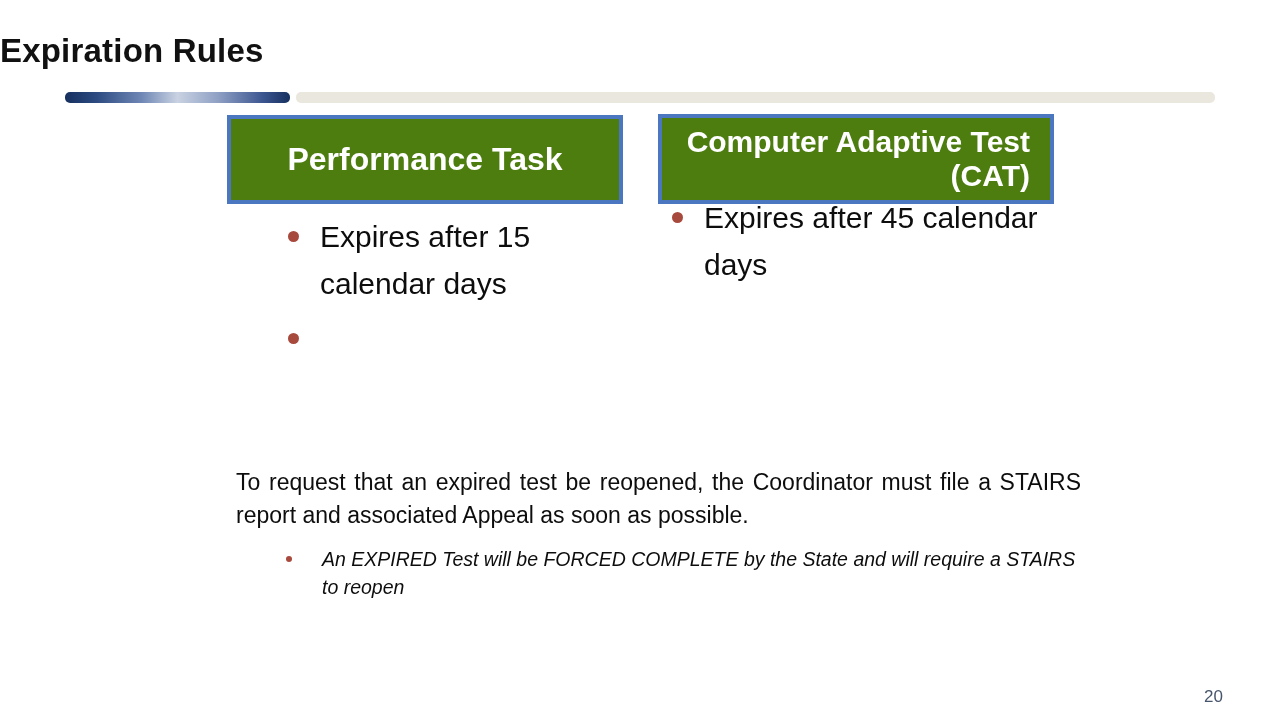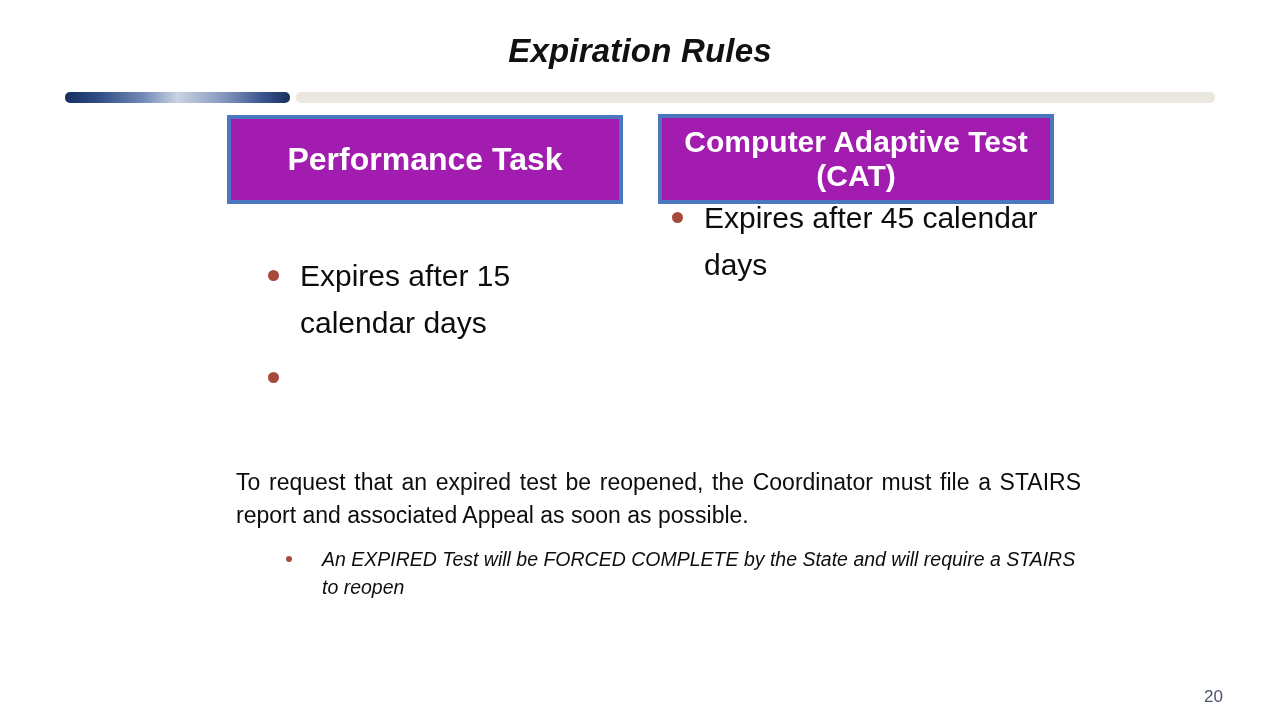--- a/index.html
+++ b/index.html
@@ -15,27 +15,25 @@
     font-family: "Liberation Sans", sans-serif;
     color: #0d0d0d;
   }
 
   
   .slide-title {
     position: absolute;
     left: 0;
     top: 33px;
     width: 1280px;
-    text-align: center;
     font-size: 33px;
     font-weight: bold;
     letter-spacing: 0.2px;
     color: #111111;
     line-height: 1.1;
-    font-style: italic;
   }
 
   
   .divider-wrap {
     position: absolute;
     left: 65px;
     top: 92px;
     width: 1150px;
     height: 11px;
   }
@@ -61,29 +59,29 @@
     top: 0;
     width: 919px;
     height: 11px;
     border-radius: 5px;
     background: #eae7de;
   }
 
   
   .header-box {
     position: absolute;
-    background: #a21caf;
+    background: #4d7c0f;
     border: 4px solid #4a77c0;
     box-sizing: border-box;
     display: flex;
     align-items: center;
     justify-content: center;
     color: #ffffff;
     font-weight: bold;
-    text-align: center;
+    text-align: right;
     line-height: 1.13;
   }
   #box-pt {
     left: 227px;
     top: 115px;
     width: 396px;
     height: 89px;
     font-size: 32px;
   }
   #box-cat {
@@ -92,21 +90,21 @@
     width: 396px;
     height: 90px;
     font-size: 30px;
     padding: 0 20px;
   }
 
   
   .col {
     position: absolute;
   }
-  #col-left  { left: 254px; top: 214px; width: 370px; margin-top: 39px; }
+  #col-left  { left: 274px; top: 214px; width: 370px; }
   #col-right { left: 658px; top: 195px; width: 380px; }
 
   .bullet-item {
     position: relative;
     display: block;
     padding-left: 46px;
     font-size: 30px;
     line-height: 1.56;
     color: #0d0d0d;
     margin-bottom: 8px;

